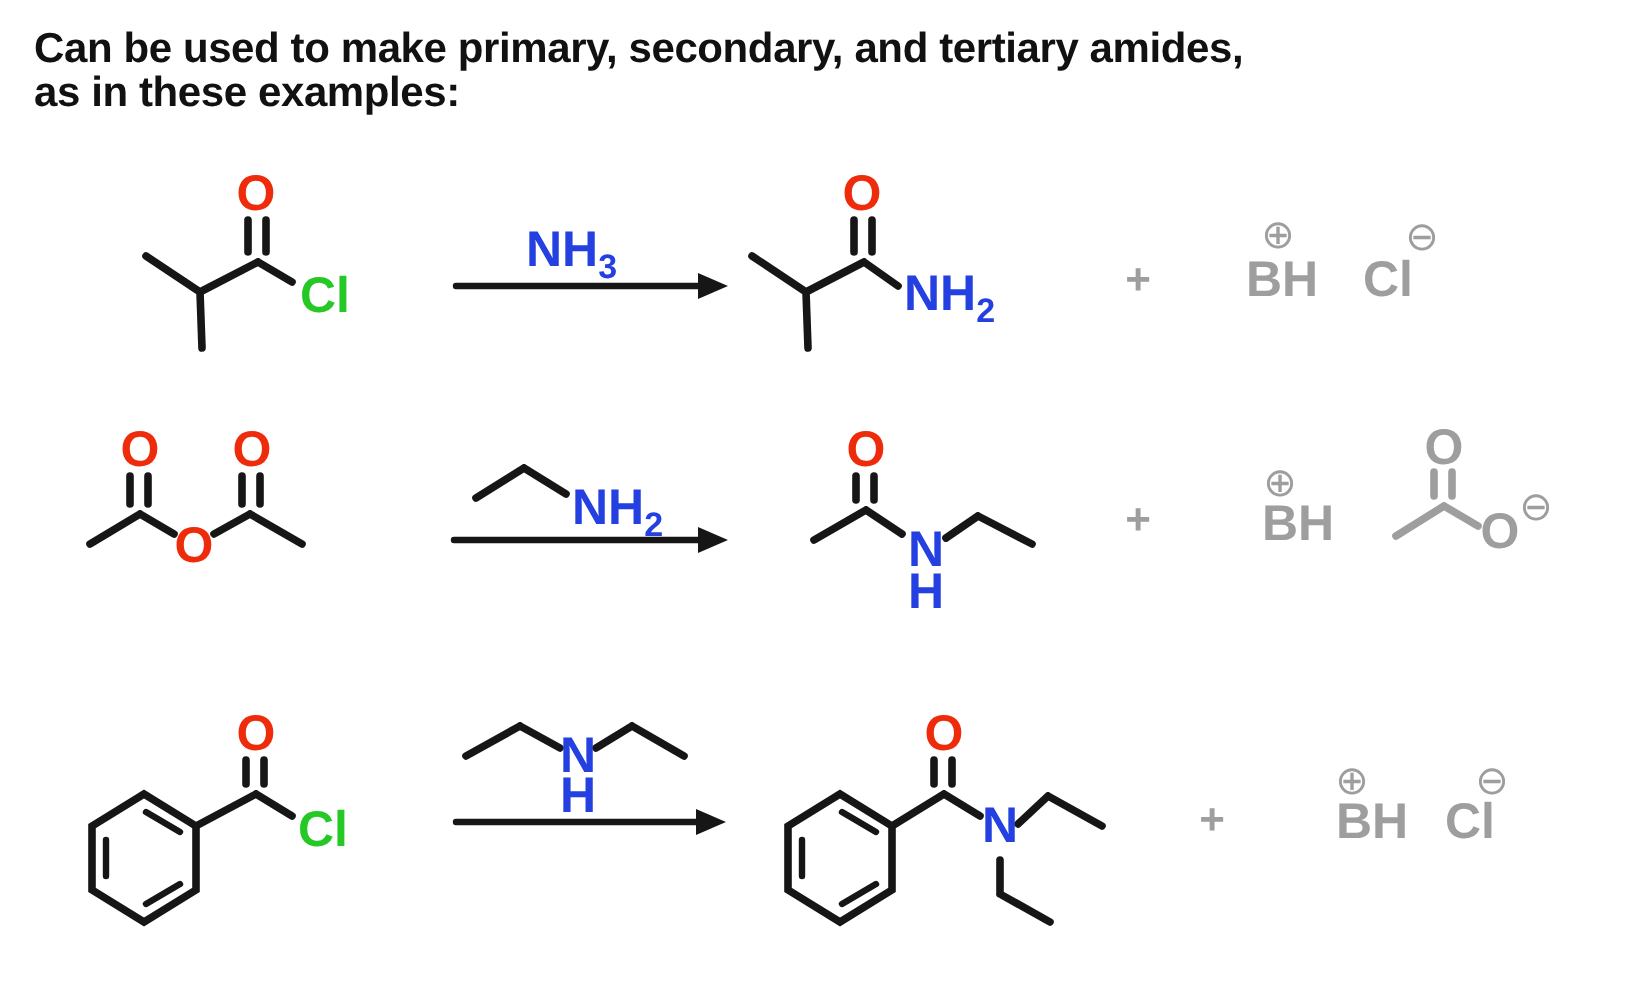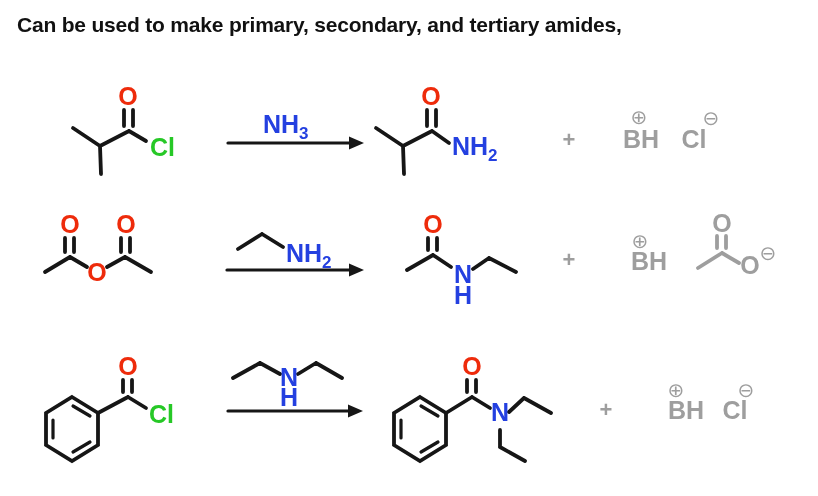--- a/index.html
+++ b/index.html
@@ -29,20 +29,21 @@
   .charge { font-family:"DejaVu Sans", sans-serif; font-weight:normal;
             font-size:20px; fill:#9e9e9e; text-anchor:middle; }
 </style>
 </head>
 <body>
 
 <div id="canvas">
 
   <div id="header">
     <div>Can be used to make primary, secondary, and tertiary amides,</div>
+    <div>as in these examples:</div>
   </div>
 
   <svg width="818" height="496" viewBox="0 0 818 496">
 
     <g>
 
       <g>
         <path class="bond" d="M73,128 L100,146 M100,146 L101,174 M100,146 L129,131 M129,131 L146,141"></path>
         <path class="bond" d="M124,126 L124,110 M133,126 L133,110"></path>
         <text class="atom o" x="128" y="105">O</text>

